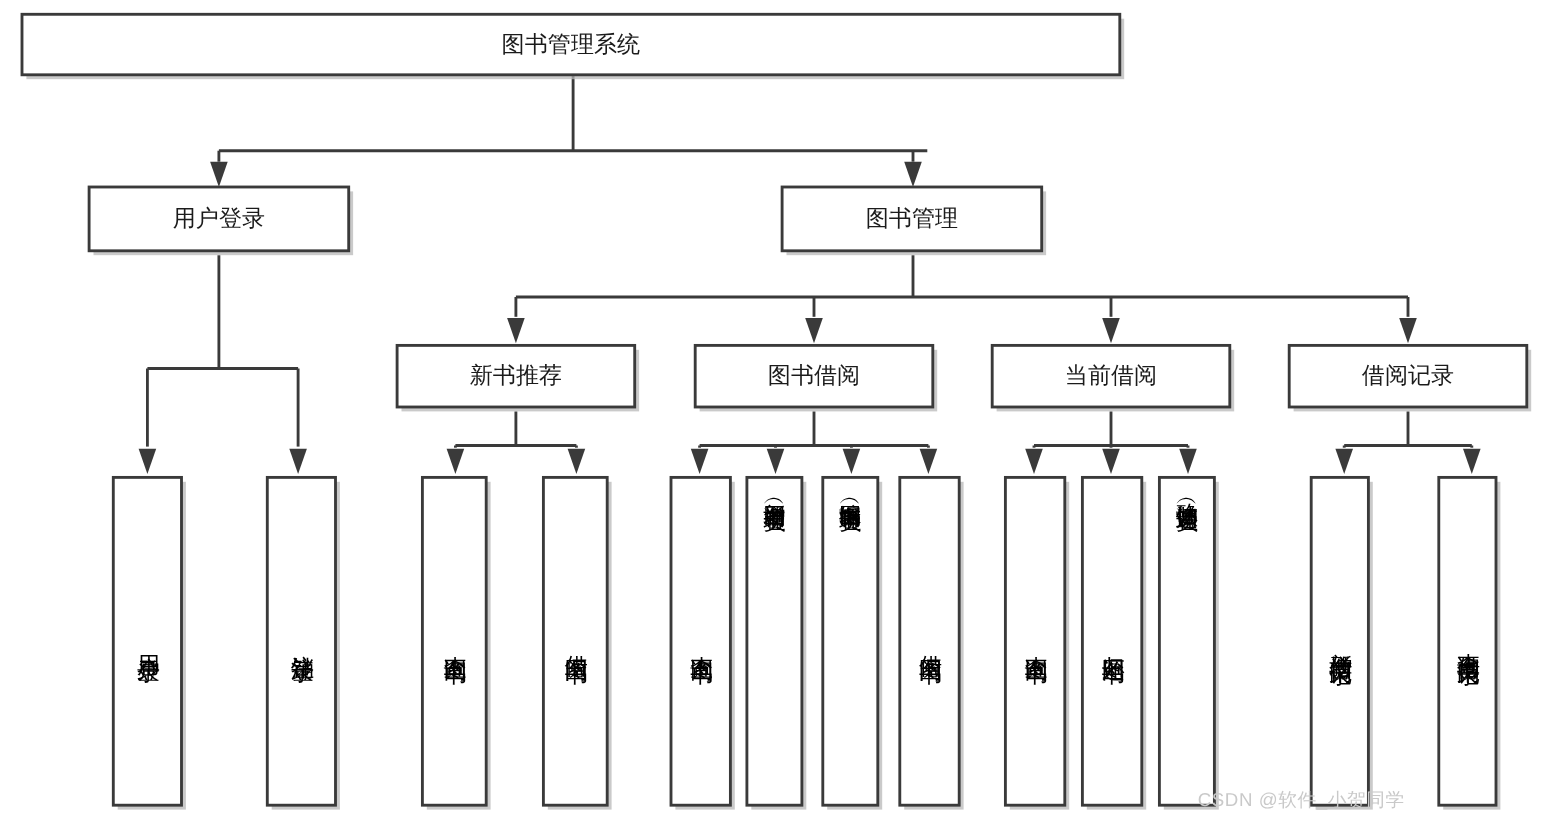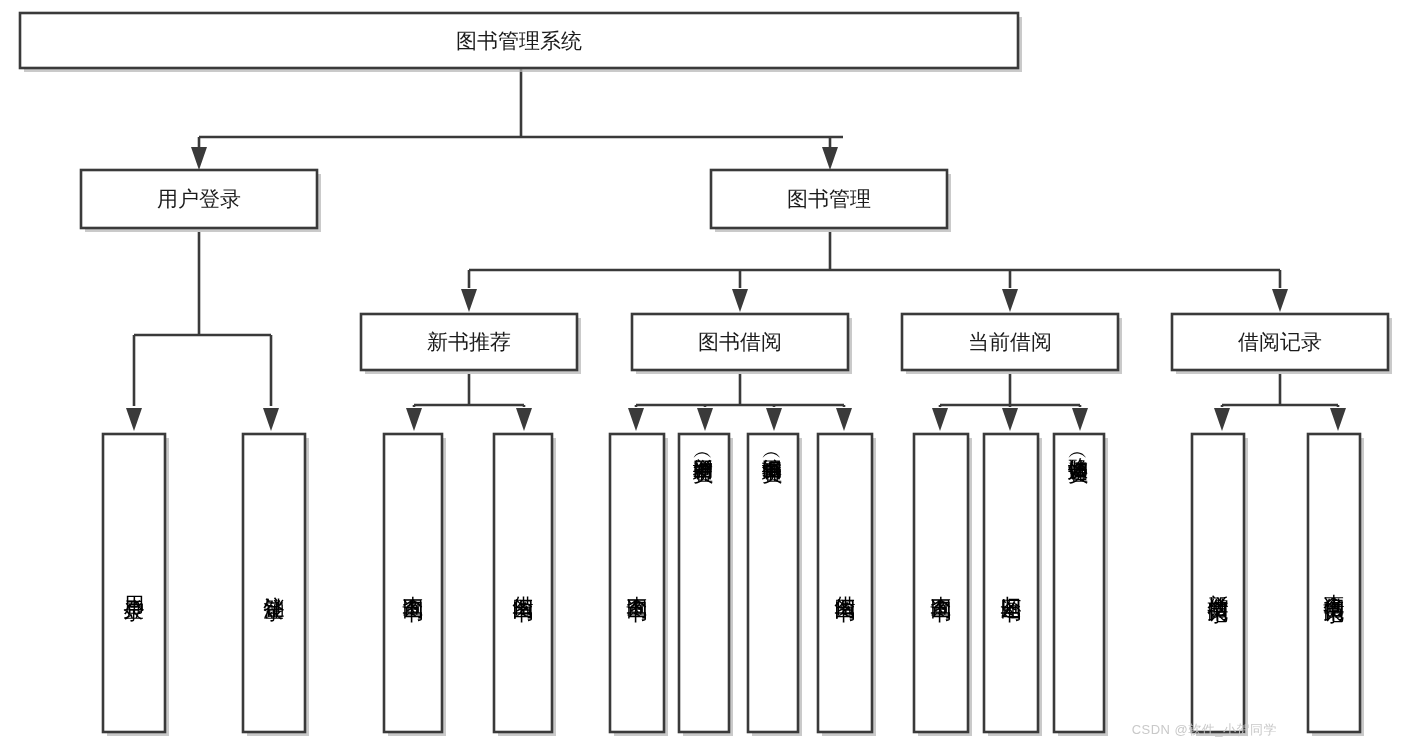--- a/index.html
+++ b/index.html
@@ -59,21 +59,21 @@
     writing-mode: vertical-rl;
     text-orientation: upright;
     letter-spacing: 2px;
     white-space: pre;
   }
   .watermark {
     position: absolute;
     right: 12px;
     bottom: 8px;
     font-family: "Liberation Sans", "DejaVu Sans", sans-serif;
-    font-size: 13px;
+    font-size: 17px;
     color: #c9c9c9;
     letter-spacing: 0.5px;
     user-select: none;
     pointer-events: none;
   }
 </style>
 </head>
 <body>
 
 <div id="diagram-root">

